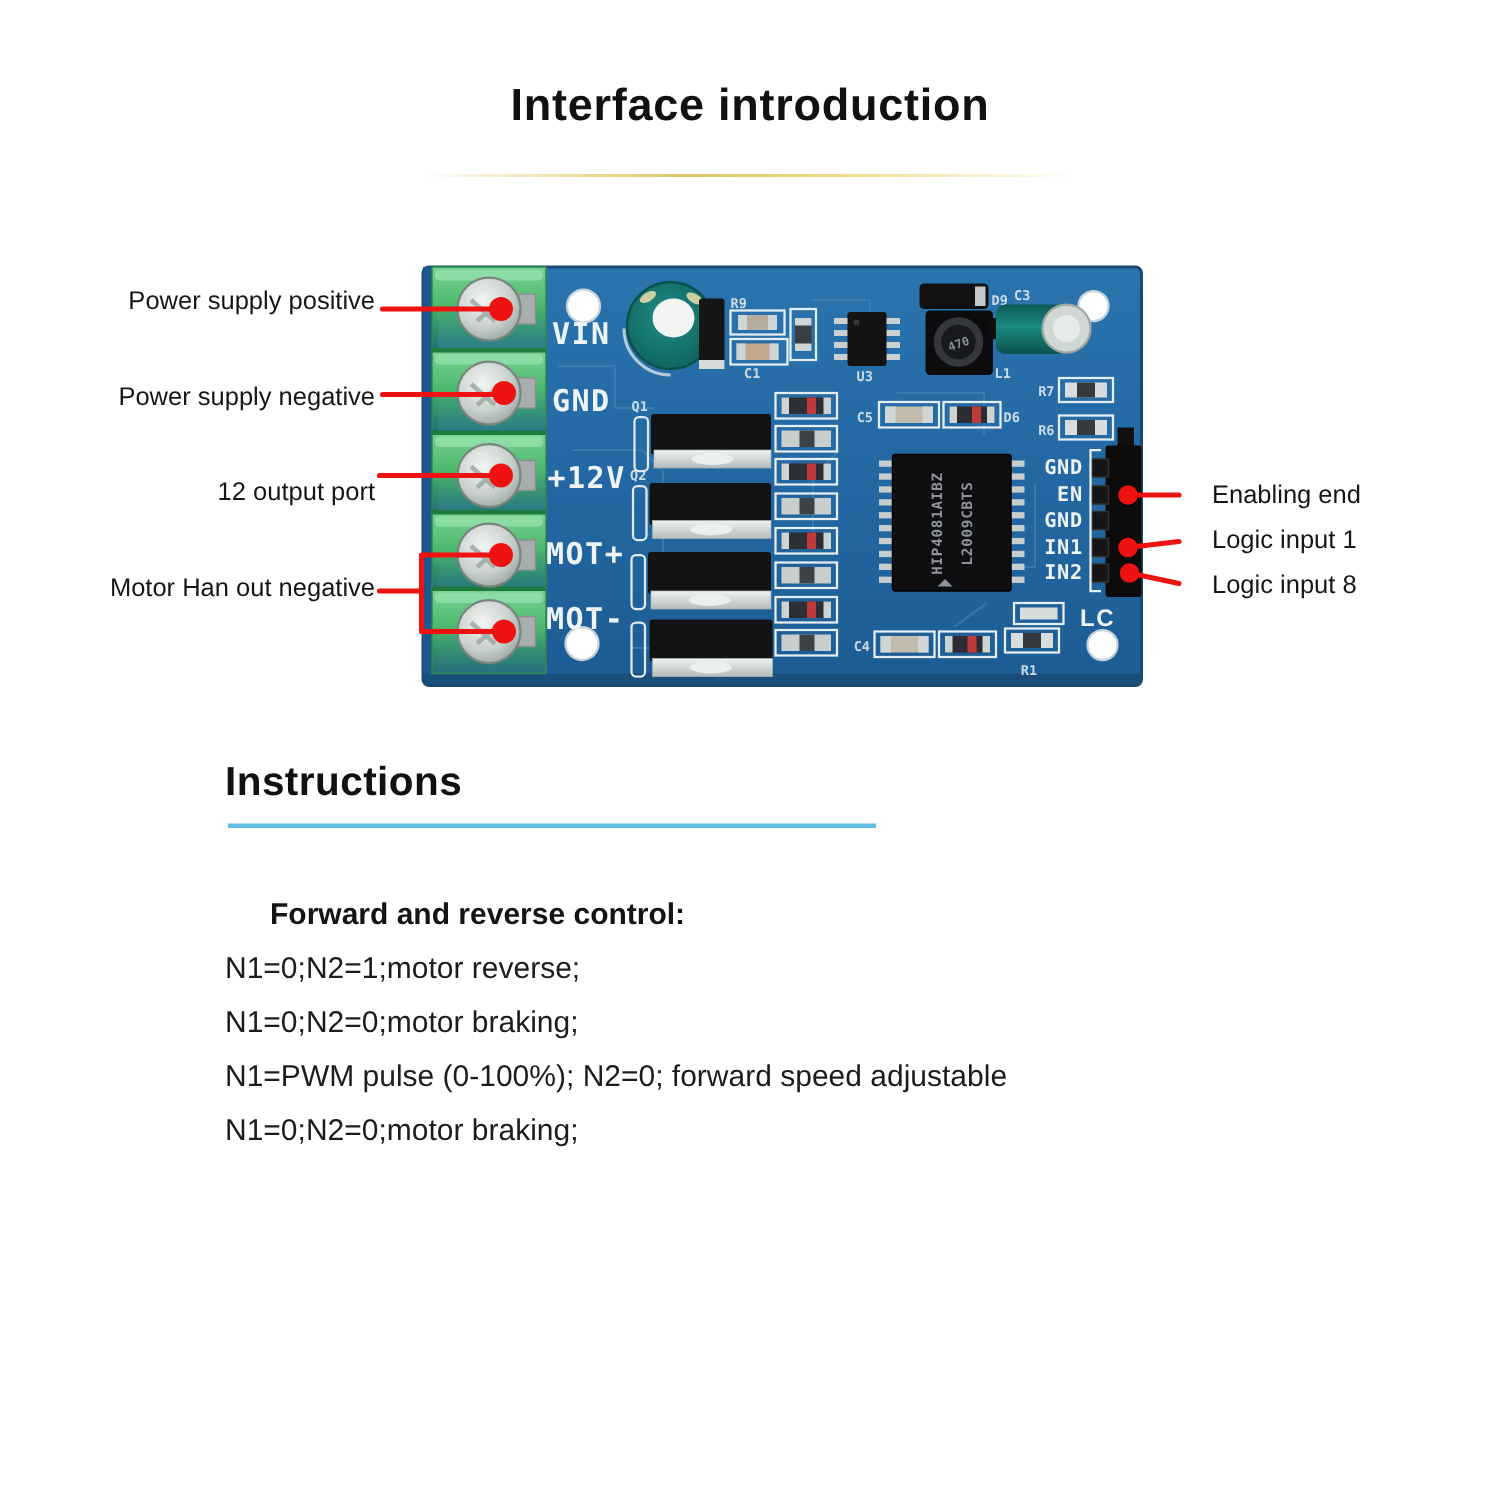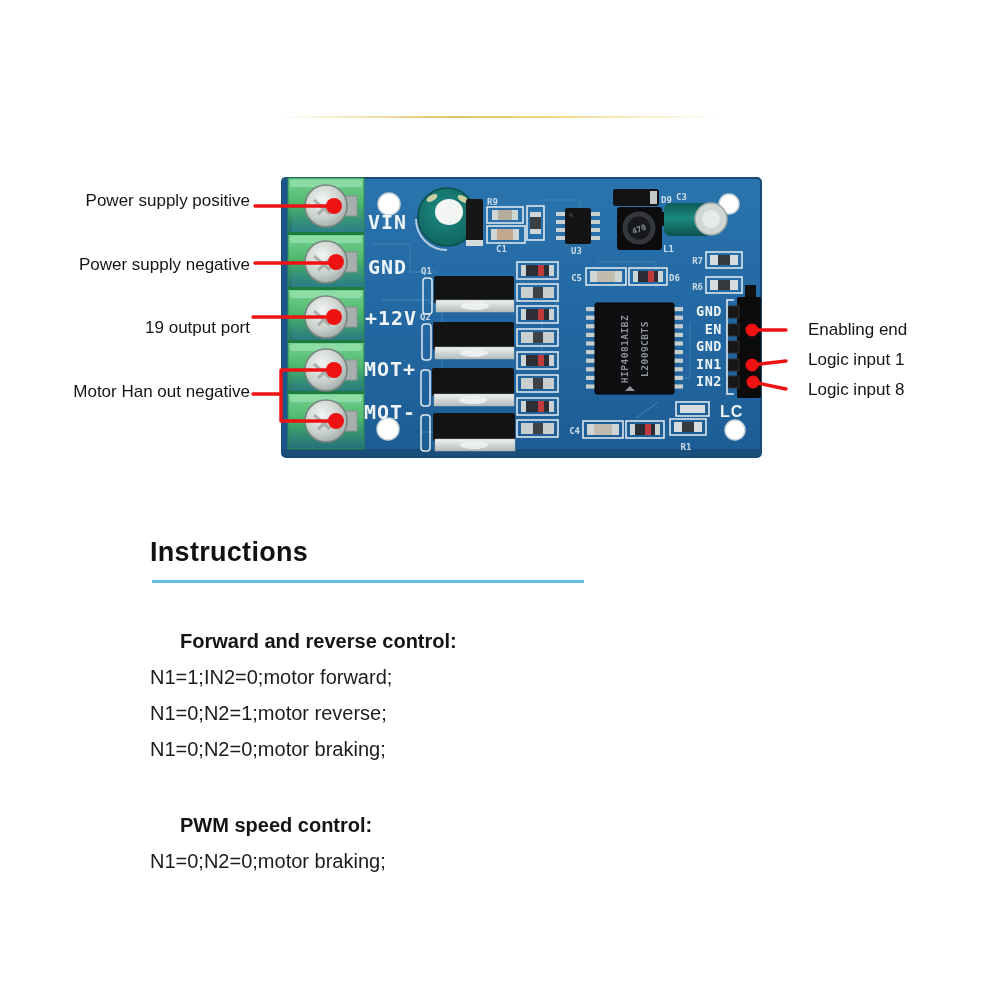--- a/index.html
+++ b/index.html
@@ -22,32 +22,33 @@
   }
   .lbl.left{ right:750px; text-align:right; }
   .lbl.right{ left:808px; text-align:center; }
   .silk{ font:700 20px "DejaVu Sans Mono", monospace; fill:#eef4f6; letter-spacing:1px; }
   .pin-label{ font:700 13.5px "DejaVu Sans Mono", monospace; fill:#eef4f6; letter-spacing:.5px; }
   .ref{ font:700 9px "DejaVu Sans Mono", monospace; fill:#dce7ed; opacity:.9; }
   .ref-dim{ font:700 8px "DejaVu Sans Mono", monospace; fill:#848d93; }
   .ic-text{ font:700 9.5px "DejaVu Sans Mono", monospace; fill:#8d949b; letter-spacing:.5px; }
   .logo{ font:700 16px "Liberation Sans", sans-serif; fill:#eef4f6; letter-spacing:1px; }
   .instructions{ position:absolute; left:150px; top:506px; width:740px; }
-  .ins-h{ font-size:27px; font-weight:700; letter-spacing:.3px; line-height:31px; color:#111;margin-top:31px; }
+  .ins-h{ font-size:27px; font-weight:700; letter-spacing:.3px; line-height:31px; color:#111; }
   .rule{ margin-top:12px; margin-left:2px; width:432px; height:3px; background:#5fc0e4; }
   .s-head{ font-size:20px; font-weight:700; line-height:24px; color:#141414;margin-left:30px; }
   .s-head.first{ margin-top:46px; }
   .s-head.second{ margin-top:52px; }
   .s-line{ font-size:20px; line-height:24px; margin-top:12px; color:#1c1c1c; }
 </style>
 </head>
 <body>
 
 <div class="page">
 
+  <div class="title">Interface introduction</div>
   <div class="gold-rule"></div>
 
   <svg class="fig" viewBox="0 0 1000 500" xmlns="http://www.w3.org/2000/svg">
     <defs>
       <linearGradient id="pcb" x1="0" y1="0" x2="0" y2="1">
         <stop offset="0" stop-color="#2a74ae"></stop>
           <stop offset="0.5" stop-color="#2368a3"></stop>
           <stop offset="1" stop-color="#1d5c94"></stop>
       </linearGradient>
       <linearGradient id="grn" x1="0" y1="0" x2="0" y2="1">
@@ -416,32 +417,31 @@
       <circle cx="334" cy="370" r="8"></circle>
       <circle cx="336" cy="421" r="8"></circle>
       <circle cx="752" cy="330" r="6.5"></circle>
       <circle cx="752" cy="365" r="6.5"></circle>
       <circle cx="753" cy="382" r="6.5"></circle>
     </g>
   </svg>
 
   <div class="lbl left" style="top:190px">Power supply positive</div>
   <div class="lbl left" style="top:254px">Power supply negative</div>
-  <div class="lbl left" style="top:317px">19 output port</div>
+  <div class="lbl left" style="top:317px">12 output port</div>
   <div class="lbl left" style="top:381px">Motor Han out negative</div>
   <div class="lbl right" style="top:319px">Enabling end</div>
   <div class="lbl right" style="top:349px">Logic input 1</div>
   <div class="lbl right" style="top:379px">Logic input 8</div>
 
   <div class="instructions">
     <div class="ins-h">Instructions</div>
     <div class="rule"></div>
 
     <div class="s-head first">Forward and reverse control:</div>
-    <div class="s-line">N1=1;IN2=0;motor forward;</div>
     <div class="s-line">N1=0;N2=1;motor reverse;</div>
     <div class="s-line">N1=0;N2=0;motor braking;</div>
 
-    <div class="s-head second">PWM speed control:</div>
+    <div class="s-line">N1=PWM pulse (0-100%); N2=0; forward speed adjustable</div>
     <div class="s-line">N1=0;N2=0;motor braking;</div>
   </div>
 
 </div>
 
 </body></html>

